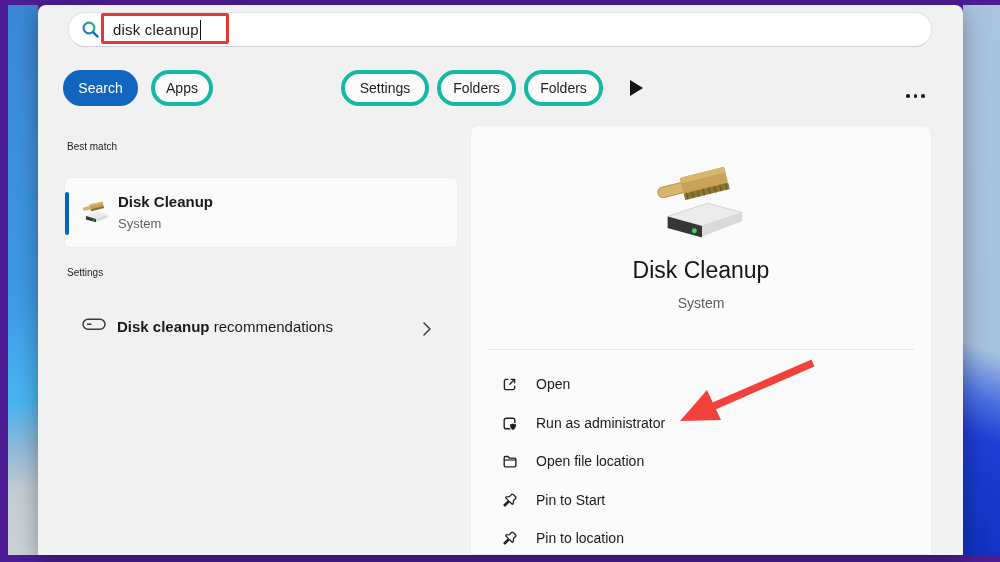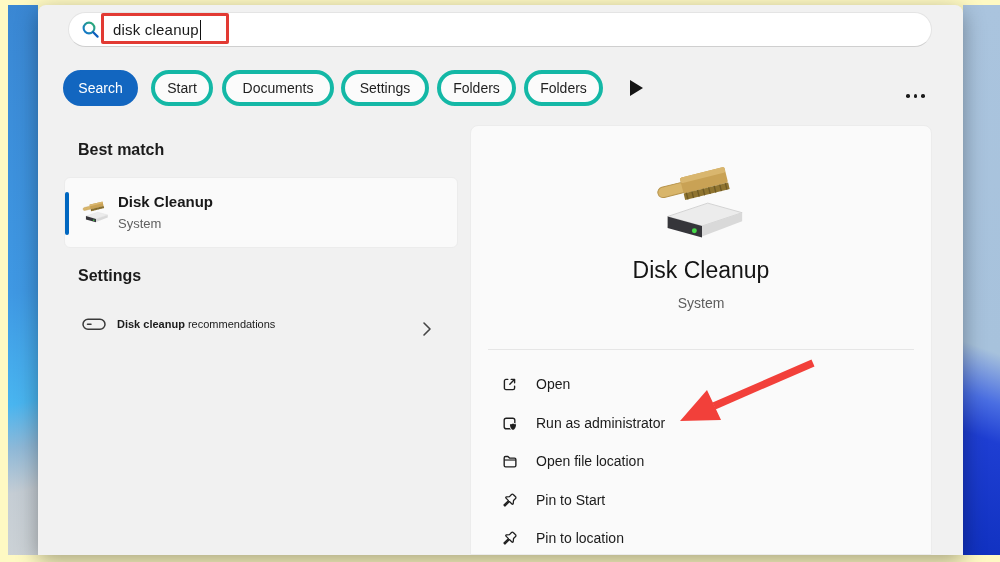--- a/index.html
+++ b/index.html
@@ -1,17 +1,17 @@
 <!DOCTYPE html>
 <html><head>
 <meta charset="utf-8">
 <style>
   * { margin:0; padding:0; box-sizing:border-box; }
   body { background:#000; font-family:"Liberation Sans", sans-serif; }
-  .screen { position:relative; width:1000px; height:562px; background:#fef9c3; overflow:hidden; }
+  .screen { position:relative; width:1000px; height:562px; background:#4c1d95; overflow:hidden; }
 
   
   .wp { position:absolute; top:5px; height:550px; }
   .wp-left { left:8px; width:30px;
     background:linear-gradient(168deg,#3a87d3 0%,#3f98e3 52%,#49b5f0 72%,#8fb9d8 80%,#c5cdd4 88%,#ccd2d6 100%); }
   .wp-right { left:963px; width:37px;
     background:linear-gradient(200deg,#aac4de 0%,#a7c2dc 62%,#4a6ee2 71%,#1e3ed2 78%,#1031c0 100%); }
 
   
   .swin { position:absolute; left:38px; top:5px; width:925px; height:550px;
@@ -38,34 +38,34 @@
   .t2 { left:184px; width:112px; }
   .t3 { left:303px; width:88px; }
   .t4 { left:399px; width:79px; }
   .t5 { left:486px; width:79px; }
   .more-tri { position:absolute; left:592px; top:75px; width:0; height:0;
     border-left:13px solid #141414; border-top:8px solid transparent; border-bottom:8px solid transparent; }
   .ellipsis { position:absolute; left:864px; top:85px; display:flex; gap:4px; padding:4px; }
   .ellipsis i { width:3.5px; height:3.5px; border-radius:50%; background:#1c1c1c; }
 
   
-  .heading { position:absolute; left:40px; font-size:16px; font-weight:700; color:#1b1b1b; }
+  .heading { position:absolute; left:29px; font-size:10px; font-weight:400; color:#1b1b1b; }
   .h-best { top:136px; }
   .h-settings { top:262px; }
 
   .best-card { position:absolute; left:26px; top:172px; width:394px; height:71px;
     background:#fafafa; border:1px solid #ececec; border-radius:6px; }
   .accent-bar { position:absolute; left:0; top:14px; width:3.5px; height:43px; background:#0067c0; border-radius:2px; }
   .best-icon { position:absolute; left:17px; top:22px; }
   .best-title { position:absolute; left:53px; top:15px; font-size:15px; font-weight:700; color:#191919; }
   .best-sub { position:absolute; left:53px; top:38px; font-size:13px; color:#616161; }
 
   .settings-row { position:absolute; left:26px; top:302px; width:394px; height:44px; border-radius:6px; }
   .settings-icon { position:absolute; left:18px; top:11px; }
-  .settings-label { position:absolute; left:53px; top:11px; font-size:11px; color:#1b1b1b; }
+  .settings-label { position:absolute; left:53px; top:11px; font-size:15px; color:#1b1b1b; }
   .settings-label b { font-weight:700; }
   .settings-chevron { position:absolute; right:26px; top:14px; }
 
   
   .panel { position:absolute; left:432px; top:120px; width:462px; height:430px;
     background:#fafafa; border:1px solid #ececec; border-radius:8px 8px 0 0; }
   .panel-icon { position:absolute; left:183px; top:37px; }
   .panel-title { position:absolute; left:0; top:131px; width:100%; text-align:center;
     font-size:23px; color:#141414; }
   .panel-sub { position:absolute; left:0; top:169px; width:100%; text-align:center;
@@ -104,24 +104,21 @@
       </svg>
       <span class="search-text">disk cleanup</span>
       <span class="caret"></span>
     </div>
     <div class="red-box"></div>
 
     <div class="tab active t0">
         <span>Search</span>
       </div>
     <div class="tab t1">
-        <span>Start</span>
-      </div>
-    <div class="tab t2">
-        <span>Documents</span>
+        <span>Apps</span>
       </div>
     <div class="tab t3">
         <span>Settings</span>
       </div>
     <div class="tab t4">
         <span>Folders</span>
       </div>
     <div class="tab t5">
         <span>Folders</span>
       </div>

